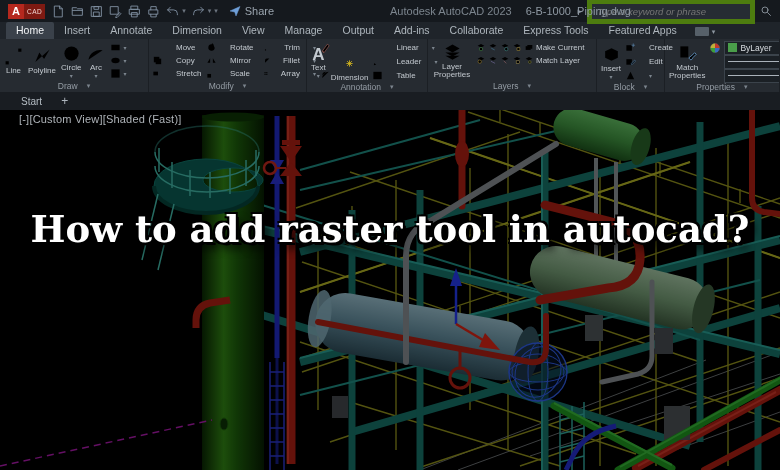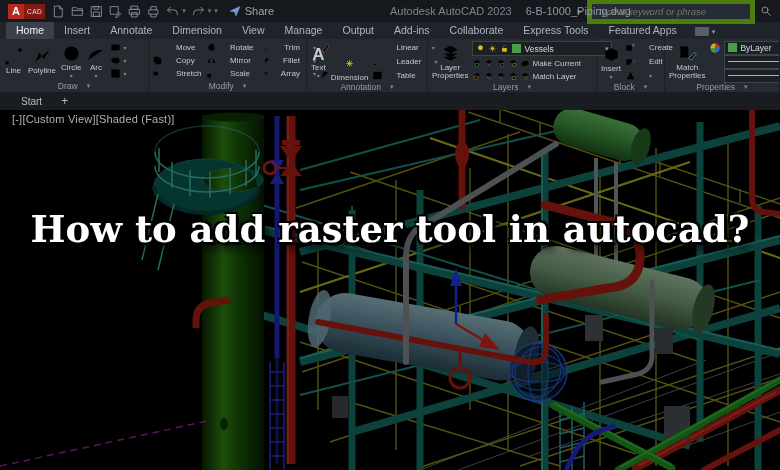--- a/index.html
+++ b/index.html
@@ -76,21 +76,21 @@
   
   .doctabs{height:18px;background:#191d22;display:flex;align-items:center;padding-left:12px;
            font-size:10px;color:#b4bcc3;gap:4px}
   .dtab{padding:2px 9px;display:flex;align-items:center;gap:6px;white-space:nowrap}
   .dtab.active{background:#2e343b;color:#eef1f3;font-weight:bold;border-radius:2px 2px 0 0}
   .dtab .x{color:#8d97a1;font-weight:normal;font-size:10px}
   .newtab{color:#aeb6bd;font-size:12px;padding:0 6px}
 
   
   .canvas{position:relative;height:360px;background:#000;}
-  .vp-label{position:absolute;top:3px;left:12px;font-size:11px;color:#aeb3b8;z-index:6;letter-spacing:.2px}
+  .vp-label{position:absolute;top:3px;left:19px;font-size:11px;color:#aeb3b8;z-index:6;letter-spacing:.2px}
   .overlay-title{position:absolute;top:97px;left:0;right:0;text-align:center;z-index:7;
       font-family:"DejaVu Serif",serif;font-weight:bold;font-size:37px;color:#fff;white-space:nowrap;
       text-shadow:3px 3px 0 #000,-2px 2px 0 #000,2px -2px 0 #000,-2px -2px 0 #000,6px 7px 9px rgba(0,0,0,.85);}
 </style>
 </head>
 <body>
 
 <div class="titlebar">
   <div class="logo">
     <span class="a">A</span>
@@ -393,37 +393,20 @@
     <div class="pc">
       <div class="bigtool" style="width:40px">
         <svg viewBox="0 0 24 24">
             <path d="M12 2l9 5-9 5-9-5z"></path>
             <path d="M3 12l9 5 9-5"></path>
             <path d="M3 16l9 5 9-5"></path>
           </svg>
         <span>Layer Properties</span>
       </div>
       <div class="vcol">
-        <div class="layer-combo">
-          <svg viewBox="0 0 24 24" style="width:9px;height:9px">
-              <circle cx="12" cy="10" r="6" style="fill:#e0bd1c;stroke:#e0bd1c"></circle>
-              <path d="M10 19h4"></path>
-            </svg>
-          <svg viewBox="0 0 24 24" style="width:9px;height:9px">
-              <circle cx="12" cy="12" r="4" style="fill:#e0bd1c;stroke:#e0bd1c"></circle>
-              <path d="M12 2v4M12 18v4M2 12h4M18 12h4M5 5l3 3M16 16l3 3M19 5l-3 3M8 16l-3 3" style="stroke:#e0bd1c"></path>
-            </svg>
-          <svg viewBox="0 0 24 24" style="width:9px;height:9px">
-              <rect x="6" y="11" width="12" height="9" style="fill:#e0bd1c;stroke:#e0bd1c"></rect>
-              <path d="M9 11V8a4 4 0 0 1 7-2" style="stroke:#c8cdd2"></path>
-            </svg>
-          <span class="sw"></span>
-          <span class="lbl">Vessels</span>
-          <span class="dd">▾</span>
-        </div>
         <div class="ltrow">
           <svg viewBox="0 0 24 24">
               <path d="M4 9l8-4 8 4-8 4z"></path>
               <circle cx="12" cy="17" r="4" style="stroke:#58b058"></circle>
             </svg>
           <svg viewBox="0 0 24 24">
               <path d="M4 9l8-4 8 4-8 4z"></path>
               <path d="M8 15l8 4" style="stroke:#58a8d0"></path>
             </svg>
           <svg viewBox="0 0 24 24">

